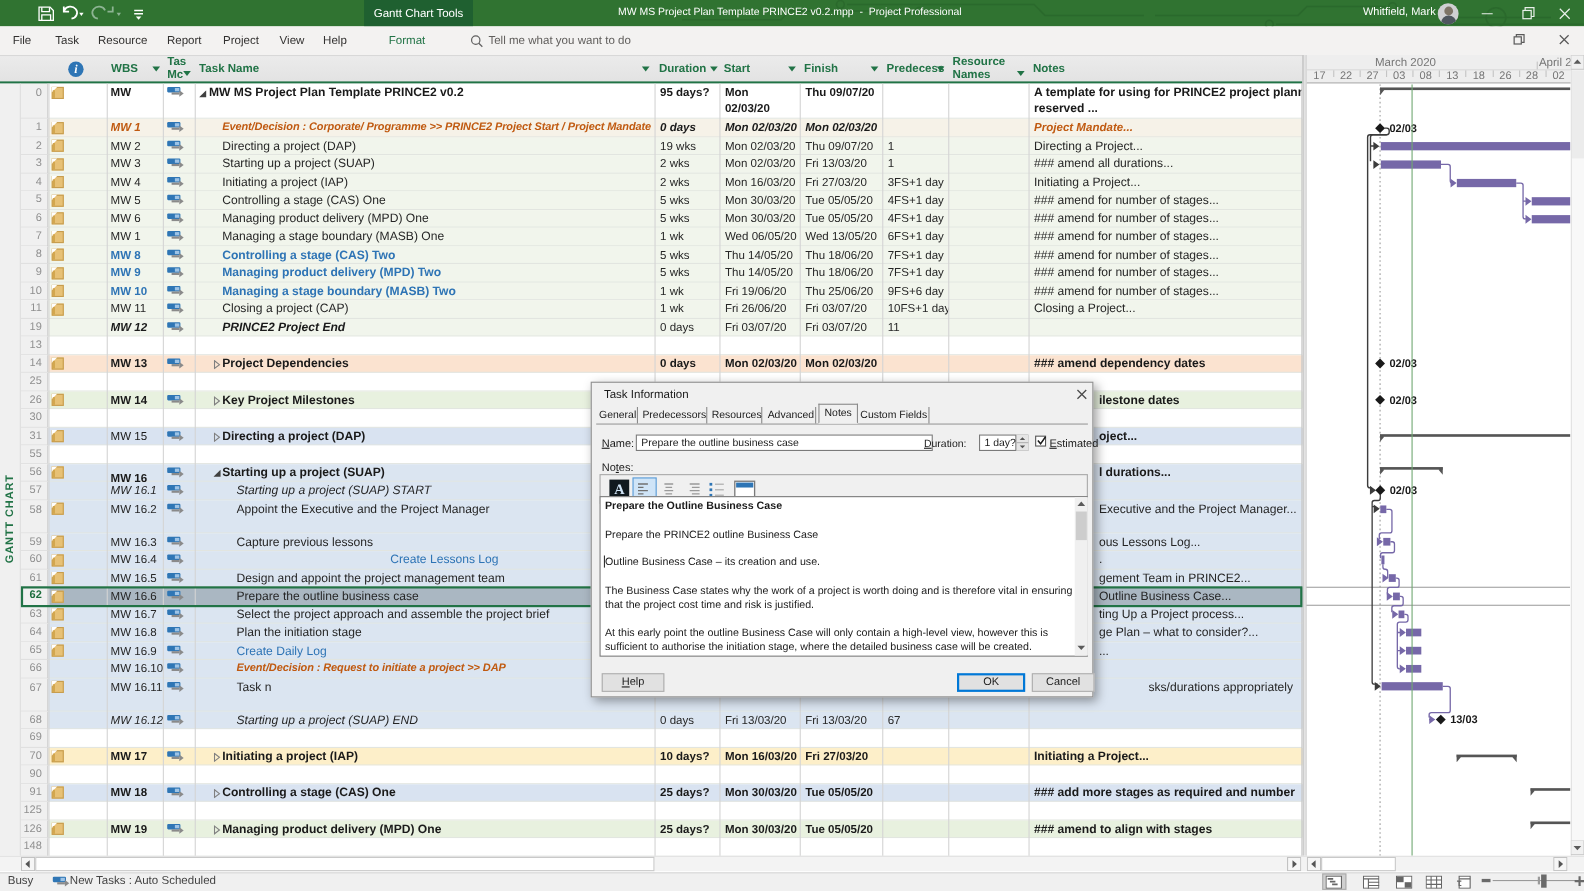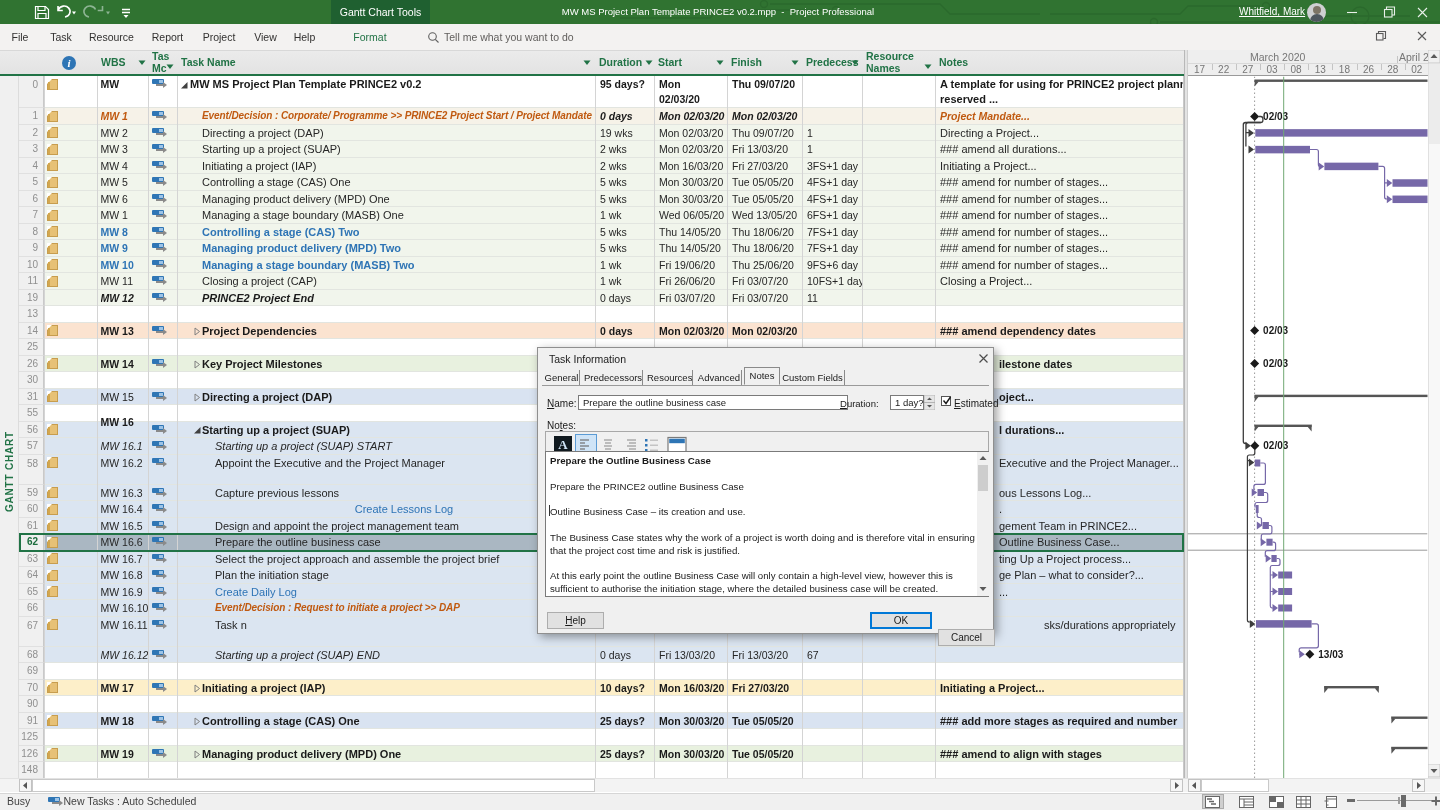--- a/index.html
+++ b/index.html
@@ -44,21 +44,21 @@
       <path d="M55 13 a6 5.5 0 1 1 6.5 -7.5 M68.5 2 v4.5 h-4.8"></path>
     </g>
     <path d="M72 7.5 l4 0 l-2 3 z" fill="#9dbfa4" opacity="0.85"></path>
     <g stroke="#fff" stroke-width="1.3">
       <path d="M88 5.5 h8 M88 8.5 h8"></path>
     </g>
     <path d="M89.5 11 l5 0 l-2.5 3 z" fill="#fff"></path>
   </svg>
 <div class="ab" style="left:331px;top:0;width:99px;height:24px;background:#1f6030;color:#fff;font-size:10.5px;line-height:24px;text-align:center;">Gantt Chart Tools</div>
 <div class="ab" style="left:430px;top:0;width:576px;height:24px;color:#fff;font-size:9.5px;line-height:24px;text-align:center;">MW MS Project Plan Template PRINCE2 v0.2.mpp&nbsp; -&nbsp; Project Professional</div>
-<div class="ab" style="left:1239px;top:0;width:75px;height:39px;color:#fff;font-size:10px;line-height:24px;text-decoration:underline;">Whitfield, Mark</div>
+<div class="ab" style="left:1239px;top:0;width:75px;height:39px;color:#fff;font-size:10px;line-height:24px;">Whitfield, Mark</div>
 <div class="ab" style="left:1307px;top:3px;width:19px;height:19px;border-radius:50%;background:#cfd0d2;overflow:hidden;">
     <div class="ab" style="left:5.5px;top:3px;width:8px;height:8px;border-radius:50%;background:#7d7466;"></div>
     <div class="ab" style="left:2.5px;top:11px;width:14px;height:9px;border-radius:7px 7px 0 0;background:#4e565e;"></div>
   </div>
 <svg class="ab" style="left:1340px;top:0;" width="100" height="24" viewBox="0 0 100 24">
     <g stroke="#e9f0ea" stroke-width="1.1" fill="none">
       <path d="M7 12.5 h10"></path>
       <rect x="44.5" y="9.5" width="7.5" height="7.5"></rect>
       <path d="M46.5 9.5 v-2.5 h8 v8 h-2.5"></path>
       <path d="M78 8 l9 9 M87 8 l-9 9"></path>
@@ -466,21 +466,21 @@
 <div class="modeicon" style="left:152px;top:391.5px;">
     <div class="bar"></div>
     <div class="arr"></div>
   </div>
 <svg class="ab" style="left:194.0px;top:392.5px;" width="7" height="9">
     <path d="M1 1 L5.5 4.5 L1 8 Z" fill="none" stroke="#808080" stroke-width="1"></path>
   </svg>
 <div class="cell" style="left:202px;top:388.5px;width:391px;height:16.5px;line-height:16.5px;font-size:11px;font-weight:bold;color:#1a1a1a;">Directing a project (DAP)</div>
 <div class="cell" style="left:999px;top:388.5px;width:184px;height:16.5px;line-height:16.5px;font-size:11px;font-weight:bold;color:#1a1a1a;">oject...</div>
 <div class="noteicon" style="left:47px;top:424.0px;"></div>
-<div class="cell" style="left:100.5px;top:414px;width:47px;height:34px;line-height:16.5px;font-size:10.5px;font-weight:bold;color:#1a1a1a;">MW 16</div>
+<div class="cell" style="left:100.5px;top:427px;width:47px;height:34px;line-height:16.5px;font-size:10.5px;font-weight:bold;color:#1a1a1a;">MW 16</div>
 <div class="modeicon" style="left:152px;top:424.5px;">
     <div class="bar"></div>
     <div class="arr"></div>
   </div>
 <svg class="ab" style="left:193.5px;top:427.0px;" width="7" height="7">
     <path d="M6.5 0 V6.5 H0 Z" fill="#404040"></path>
   </svg>
 <div class="cell" style="left:202px;top:421.5px;width:391px;height:16.5px;line-height:16.5px;font-size:11px;font-weight:bold;color:#1a1a1a;">Starting up a project (SUAP)</div>
 <div class="cell" style="left:999px;top:421.5px;width:184px;height:16.5px;line-height:16.5px;font-size:11px;font-weight:bold;color:#1a1a1a;">l durations...</div>
 <div class="cell" style="left:100.5px;top:438.0px;width:47px;height:16.5px;line-height:16.5px;font-size:10.5px;font-style:italic;color:#262626;">MW 16.1</div>
@@ -862,12 +862,12 @@
 <div class="ab" style="left:977px;top:452px;width:12px;height:144px;background:#f0f0f0;"></div>
 <svg class="ab" style="left:977px;top:453px;" width="12" height="11" viewBox="0 0 12 11">
     <path d="M2.5 7 l3.5 -4 l3.5 4 z" fill="#5a5a5a"></path>
   </svg>
 <svg class="ab" style="left:977px;top:584px;" width="12" height="11" viewBox="0 0 12 11">
     <path d="M2.5 3 l3.5 4 l3.5 -4 z" fill="#5a5a5a"></path>
   </svg>
 <div class="ab" style="left:978px;top:465px;width:10px;height:26px;background:#cdcdcd;"></div>
 <div class="hbtn" style="left:547px;top:612px;width:57px;height:17px;line-height:15px;"><span style="text-decoration:underline">H</span>elp</div>
 <div class="hbtn" style="left:870px;top:612px;width:62px;height:17px;border:2px solid #0078d7;line-height:13px;">OK</div>
-<div class="hbtn" style="left:938px;top:612px;width:57px;height:17px;line-height:15px;margin-top:17px;">Cancel</div>
+<div class="hbtn" style="left:938px;top:612px;width:57px;height:17px;line-height:15px;">Cancel</div>
 </body></html>

